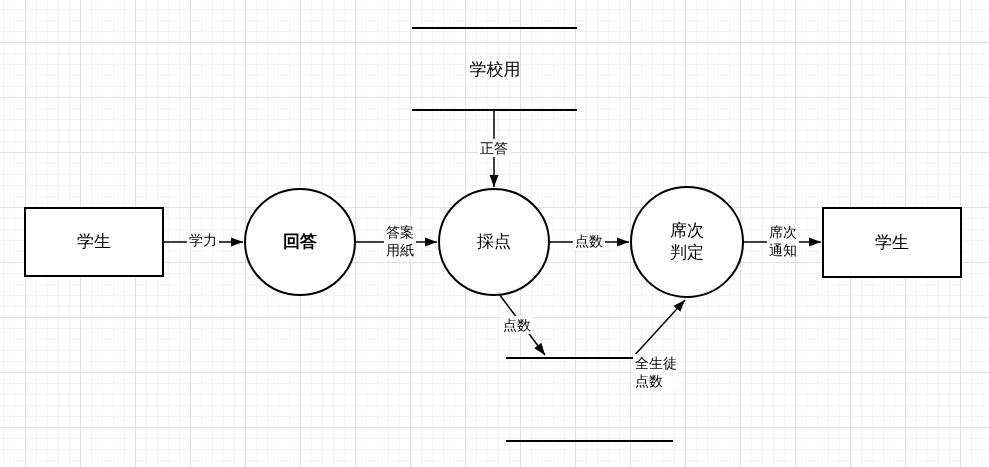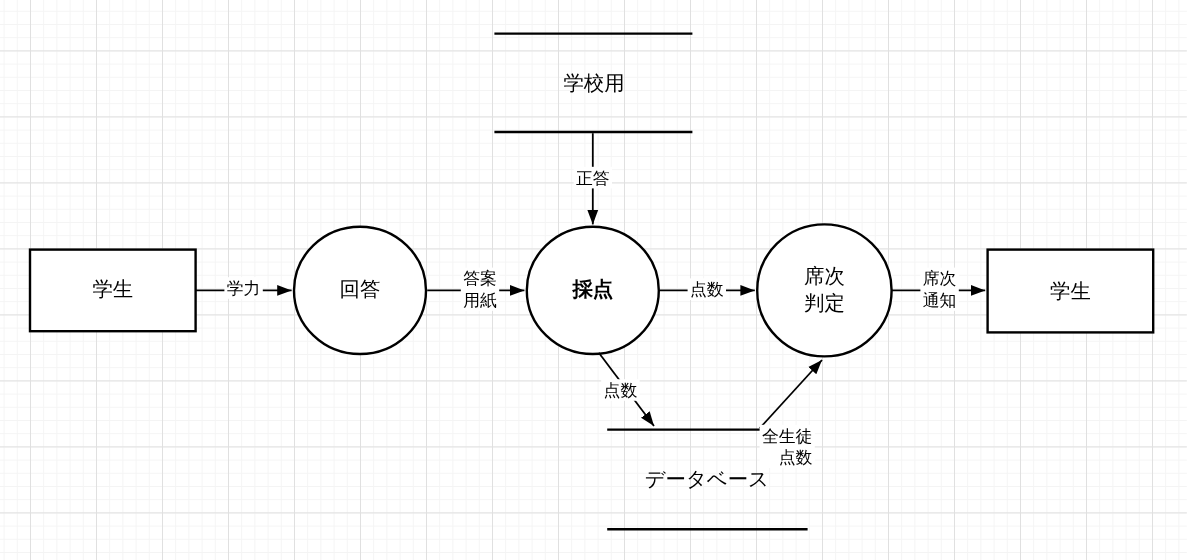--- a/index.html
+++ b/index.html
@@ -36,21 +36,21 @@
     fill: none;
   }
   .edge {
     stroke: #000000;
     stroke-width: 1.5;
     fill: none;
   }
   .label {
     position: absolute;
     transform: translate(-50%, -50%);
-    text-align: right;
+    text-align: left;
     color: #000000;
     white-space: nowrap;
   }
   .node-label {
     font-size: 17px;
     line-height: 22px;
   }
   .store-label {
     font-size: 17px;
     line-height: 26px;
@@ -92,37 +92,36 @@
     <line class="edge" x1="356" y1="242" x2="437" y2="242" marker-end="url(#arrow)"></line>
     <line class="edge" x1="494" y1="111" x2="494" y2="187" marker-end="url(#arrow)"></line>
     <line class="edge" x1="550" y1="242" x2="629" y2="242" marker-end="url(#arrow)"></line>
     <line class="edge" x1="499" y1="294" x2="545" y2="355" marker-end="url(#arrow)"></line>
     <line class="edge" x1="633" y1="357" x2="685" y2="300" marker-end="url(#arrow)"></line>
     <line class="edge" x1="743" y1="242" x2="821" y2="242" marker-end="url(#arrow)"></line>
   </svg>
 
   <div class="label node-label" style="left:94px; top:242px;">学生</div>
 
-  <div class="label node-label" style="left:300px; top:242px;">回答</div>
+  <div class="label node-label" style="left:300px; top:242px;font-weight:bold;">回答</div>
 
-  <div class="label node-label" style="left:494px; top:242px;font-weight:bold;">採点</div>
+  <div class="label node-label" style="left:494px; top:242px;">採点</div>
 
   <div class="label node-label" style="left:687px; top:242px;">
     <span>席次</span>
     <span>判定</span>
   </div>
 
   <div class="label node-label" style="left:892px; top:243px;">学生</div>
 
   <div class="label store-label" style="left:495px; top:70px;">
     <span>学校用</span>
   </div>
 
   <div class="label store-label" style="left:589px; top:400px;">
-    <span>データベース</span>
   </div>
 
   <div class="label edge-label" style="left:203px; top:240px;">学力</div>
 
   <div class="label edge-label" style="left:400px; top:241px;">
     <span>答案</span>
     <span>用紙</span>
   </div>
 
   <div class="label edge-label" style="left:494px; top:148px;">正答</div>

